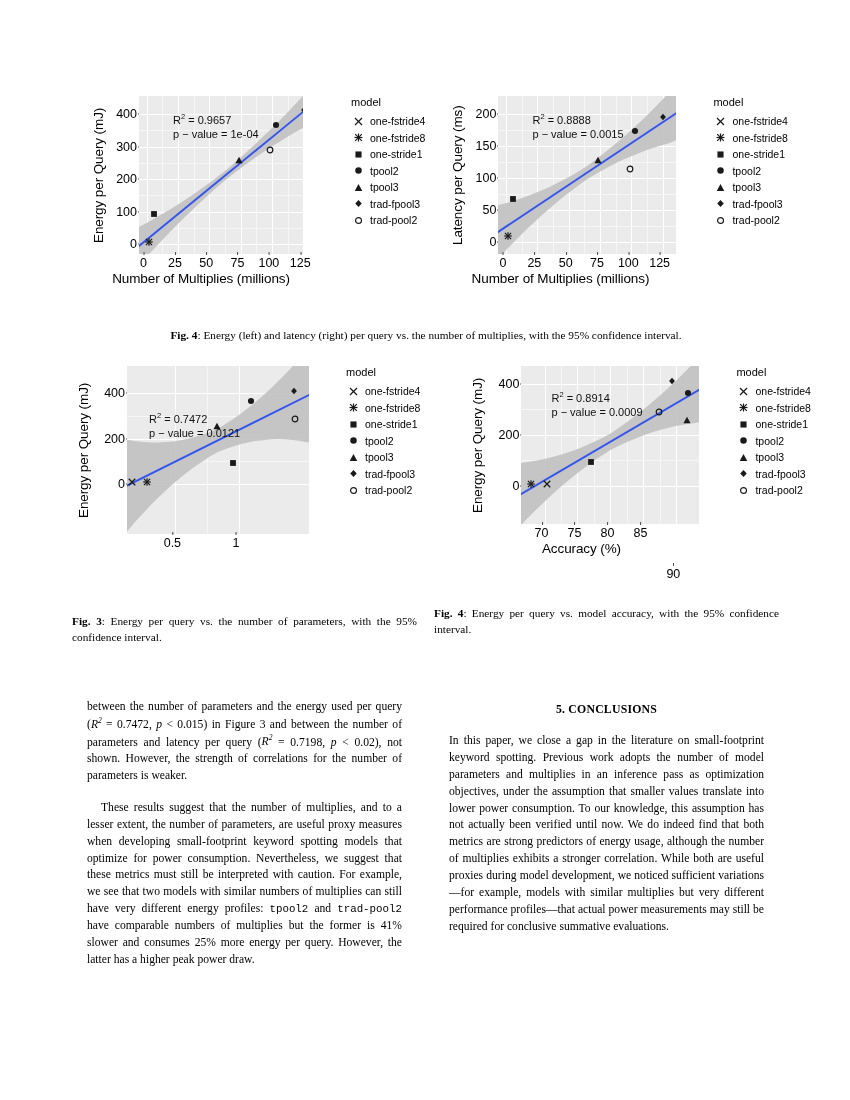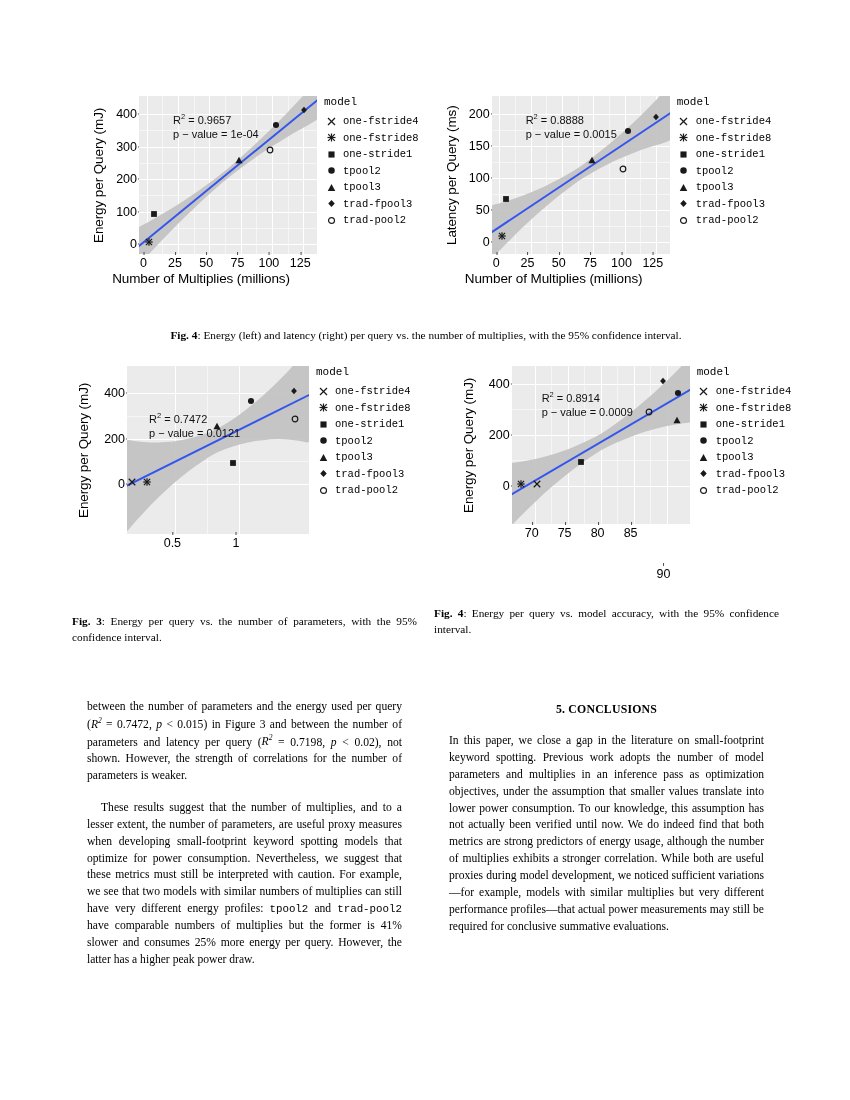--- a/index.html
+++ b/index.html
@@ -137,23 +137,24 @@
   }
   .xlab {
     text-align: center;
     font-size: 13.5px;
     font-family: "Liberation Sans", sans-serif;
     padding-top: 2px;
     letter-spacing: -0.1px;
   }
 
   .legend {
-    font-family: Liberation Mono, monospace;
+    font-family: Liberation Sans, sans-serif;
     font-size: 10.5px;
     padding-left: 7px;
+    margin-left: 30px;
   }
   .legend-title { font-size: 11px; margin-bottom: 5px; color: #000; }
   .legend-item {
     display: flex;
     align-items: center;
     height: 16.5px;
     white-space: nowrap;
   }
   .legend-key {
     width: 14px;
@@ -220,21 +221,21 @@
       <div class="plot-block" id="plot-energy-mult">
           <div class="plot-main">
             <div class="ylab" style="height:158px;width:18px;">Energy per Query (mJ)</div>
             <div class="ytickcol" style="height:158px;width:30px;">
               <span class="ytick" style="top:148.2px;">0</span>
               <span class="ytick" style="top:115.6px;">100</span>
               <span class="ytick" style="top:83.1px;">200</span>
               <span class="ytick" style="top:50.5px;">300</span>
               <span class="ytick" style="top:17.9px;">400</span>
             </div>
-            <div class="panel" style="width:178px;height:158px;">
+            <div class="panel" style="width:164px;height:158px;">
               <div class="gridline-h" style="top:148.2px;"></div>
               <div class="gridline-h" style="top:115.6px;"></div>
               <div class="gridline-h" style="top:83.1px;"></div>
               <div class="gridline-h" style="top:50.5px;"></div>
               <div class="gridline-h" style="top:17.9px;"></div>
               <div class="gridline-h minor" style="top:131.9px;"></div>
               <div class="gridline-h minor" style="top:99.4px;"></div>
               <div class="gridline-h minor" style="top:66.8px;"></div>
               <div class="gridline-h minor" style="top:34.2px;"></div>
               <div class="gridline-v" style="left:7.5px;"></div>
@@ -730,20 +731,21 @@
               </span>
             </div>
           </div>
           <div class="xaxis" style="width:178px;margin-left:52px;">
             <span class="xtick" style="left:23.1px;">70</span>
             <span class="xtick" style="left:56.0px;">75</span>
             <span class="xtick" style="left:89.0px;">80</span>
             <span class="xtick" style="left:122.0px;">85</span>
             <span class="xtick" style="left:154.9px;margin-top:41px;">90</span>
           </div>
+          <div class="xlab" style="width:230px;">Accuracy (%)</div>
         </div>
       <div class="legend">
           <div class="legend-title">model</div>
           <div class="legend-item">
             <span class="legend-key">
               <svg width="9" height="9" viewBox="0 0 9 9">
                 <line x1="1" y1="1" x2="8" y2="8" stroke="#1a1a1a" stroke-width="1.3"></line>
                 <line x1="8" y1="1" x2="1" y2="8" stroke="#1a1a1a" stroke-width="1.3"></line>
               </svg>
             </span>

